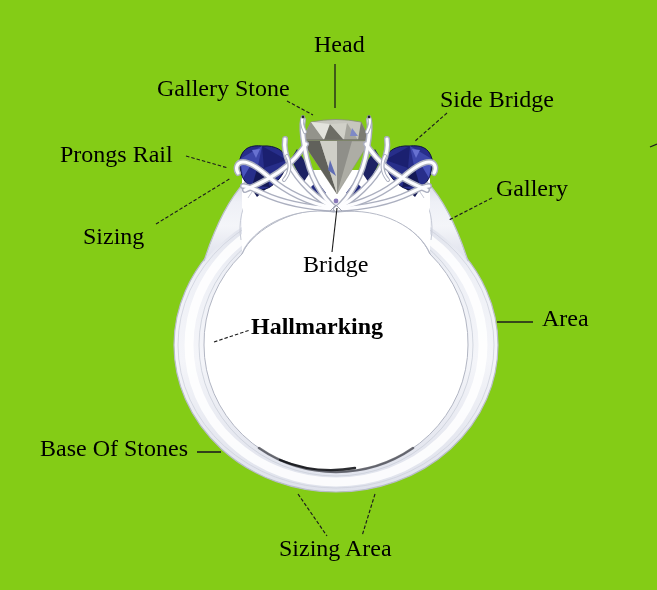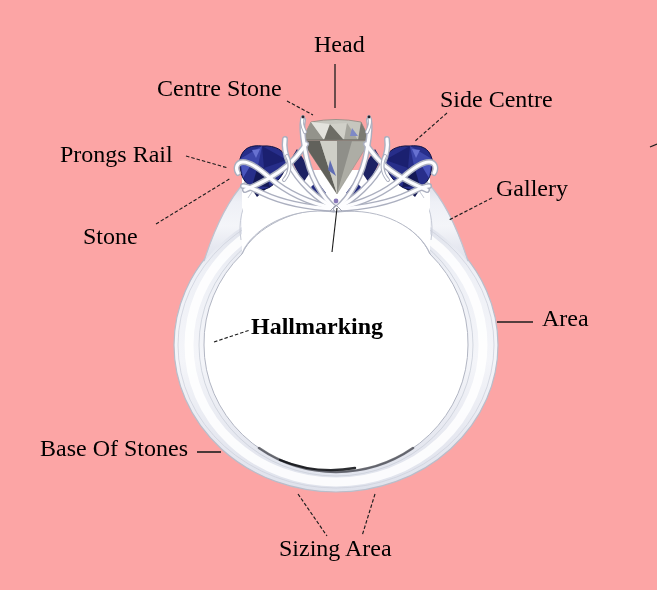--- a/index.html
+++ b/index.html
@@ -1,19 +1,19 @@
 <!DOCTYPE html>
 <html><head>
 <meta charset="utf-8">
 <style>
   html, body { margin: 0; padding: 0; background: #ffffff; }
   #stage {
     position: relative;
     width: 657px; height: 590px;
-    background: #fca5a5;
+    background: #84cc16;
     overflow: hidden;
     font-family: "Liberation Serif", "DejaVu Serif", serif;
   }
   #ring-svg { position: absolute; left: 0; top: 0; }
   .lbl {
     position: absolute;
     font-size: 24px;
     line-height: 24px;
     color: #000;
     white-space: nowrap;
@@ -136,22 +136,23 @@
       <line x1="214" y1="342" x2="250" y2="330" stroke-width="1.15" stroke-dasharray="3.5 2"></line>
       <line x1="497" y1="322" x2="533" y2="322" stroke-width="1.6"></line>
       <line x1="197" y1="452" x2="221" y2="452" stroke-width="1.6"></line>
       <line x1="298" y1="494" x2="327" y2="536" stroke-width="1.15" stroke-dasharray="3.5 2"></line>
       <line x1="375" y1="494" x2="362" y2="536" stroke-width="1.15" stroke-dasharray="3.5 2"></line>
       <line x1="650" y1="147" x2="657" y2="144" stroke-width="1.2"></line>
     </g>
   </svg>
 
   <div class="lbl" style="left:314px; top:32px;">Head</div>
-  <div class="lbl" style="left:157px; top:76px;">Centre Stone</div>
-  <div class="lbl" style="left:440px; top:87px;">Side Centre</div>
+  <div class="lbl" style="left:157px; top:76px;">Gallery Stone</div>
+  <div class="lbl" style="left:440px; top:87px;">Side Bridge</div>
   <div class="lbl" style="left:60px;  top:142px;">Prongs Rail</div>
-  <div class="lbl" style="left:83px;  top:224px;">Stone</div>
+  <div class="lbl" style="left:83px;  top:224px;">Sizing</div>
   <div class="lbl" style="left:496px; top:176px;">Gallery</div>
+  <div class="lbl" style="left:303px; top:252px;">Bridge</div>
   <div class="lbl" style="left:251px; top:314px;font-weight:bold;">Hallmarking</div>
   <div class="lbl" style="left:542px; top:306px;">Area</div>
   <div class="lbl" style="left:40px;  top:436px;">Base Of Stones</div>
   <div class="lbl" style="left:279px; top:536px;">Sizing Area</div>
 </div>
 
 </body></html>

